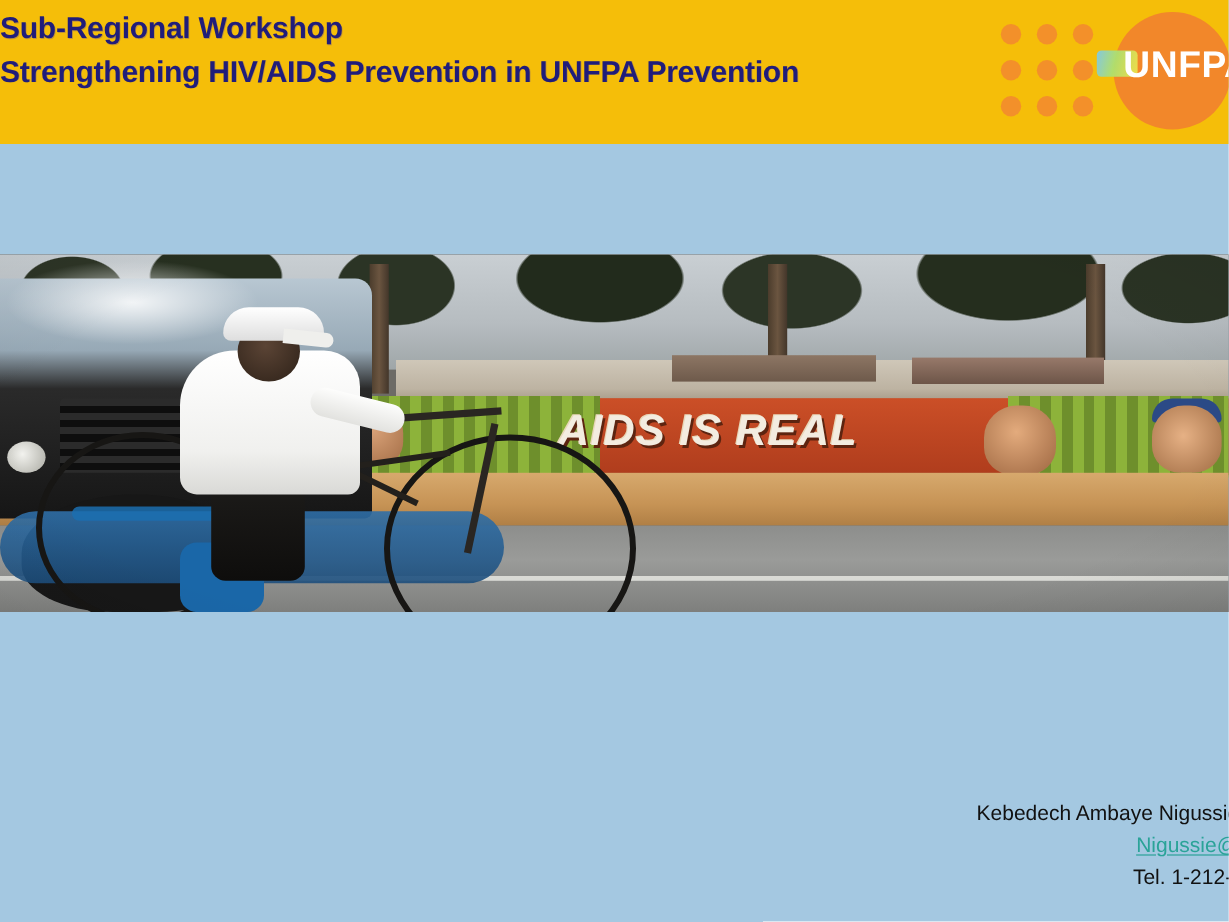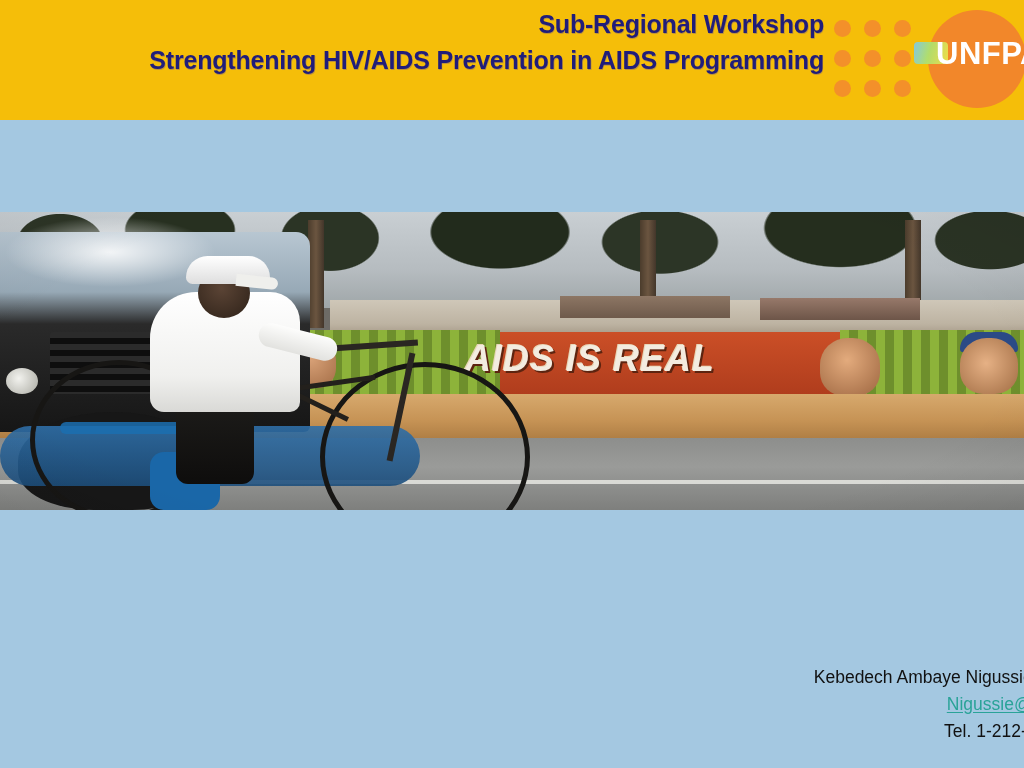--- a/index.html
+++ b/index.html
@@ -26,21 +26,21 @@
     width: 1024px;
     height: 120px;
     background: #f5be09;
     overflow: hidden;
   }
   #title-block {
     position: absolute;
     left: 0;
     top: 6px;
     width: 824px;
-    text-align: right;
+    text-align: left;
     z-index: 3;
   }
   .title-line {
     display: block;
     color: #201d7a;
     font-weight: bold;
     font-size: 25px;
     line-height: 36px;
     letter-spacing: -0.2px;
     white-space: nowrap;
@@ -334,21 +334,21 @@
       <span class="logo-dot" style="left:32px; top:78px;"></span>
       <span class="logo-dot" style="left:62px; top:78px;"></span>
 
       <span id="logo-circle"></span>
       <span id="logo-ribbon"></span>
       <span id="logo-wordmark">UNFPA</span>
     </div>
 
     <div id="title-block">
       <span class="title-line">Sub-Regional Workshop</span>
-      <span class="title-line">Strengthening HIV/AIDS Prevention in AIDS Programming</span>
+      <span class="title-line">Strengthening HIV/AIDS Prevention in UNFPA Prevention</span>
     </div>
   </div>
 
   <div id="photo">
     <span class="ph" id="sky"></span>
     <span class="ph" id="treeband"></span>
     <span class="ph trunk" style="left:308px;"></span>
     <span class="ph trunk" style="left:640px;"></span>
     <span class="ph trunk" style="left:905px;"></span>
 

